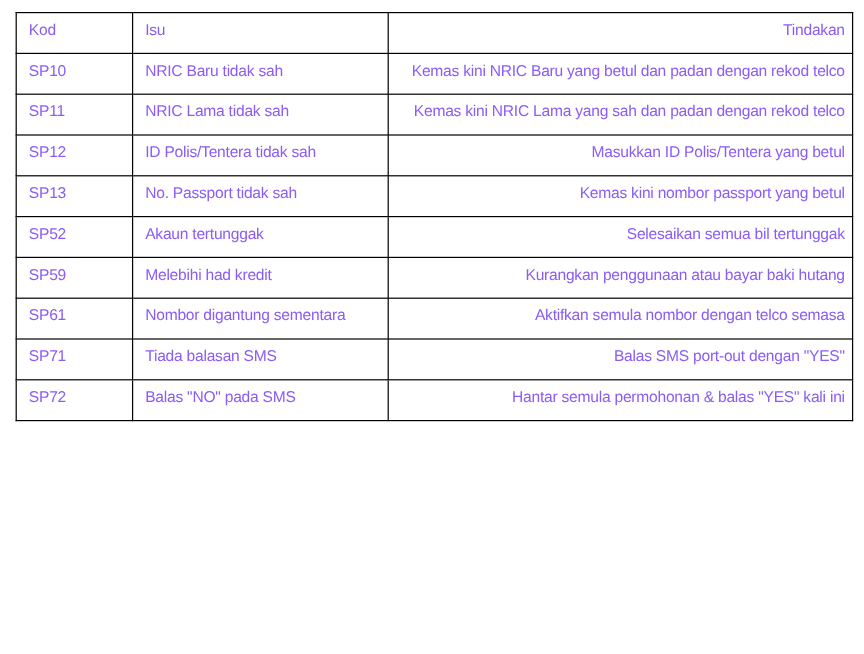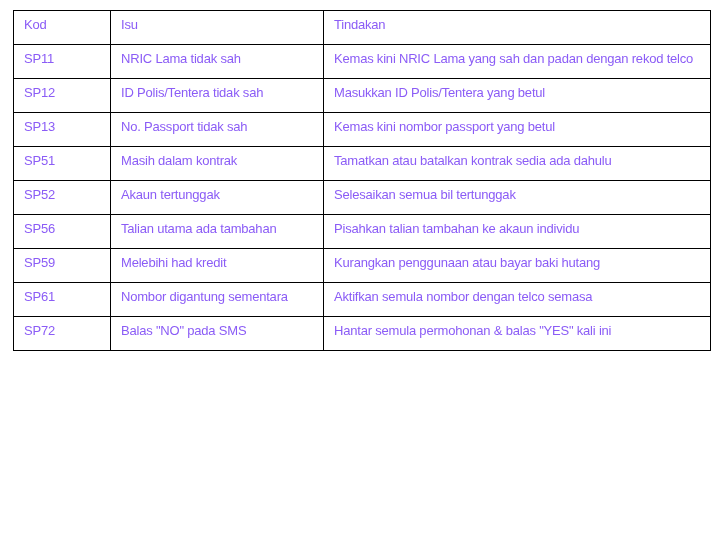--- a/index.html
+++ b/index.html
@@ -36,20 +36,21 @@
     color: #8b5cf6;
     padding: 5px 6px 4px 10px;
     height: 34px;
     box-sizing: border-box;
     background: #ffffff;
     word-wrap: break-word;
   }
   th:last-child, td:last-child {
     white-space: nowrap;
     overflow: hidden;
+    text-align: right;
   }
 </style>
 </head>
 <body>
 
 <div class="page">
   <table class="ref-table">
     <colgroup>
       <col class="c1">
       <col class="c2">
@@ -57,59 +58,59 @@
     </colgroup>
     <thead>
       <tr>
         <th>Kod</th>
         <th>Isu</th>
         <th>Tindakan</th>
       </tr>
     </thead>
     <tbody id="table-body">
         <tr>
+          <td>SP10</td>
+          <td>NRIC Baru tidak sah</td>
+          <td>Kemas kini NRIC Baru yang betul dan padan dengan rekod telco</td>
+        </tr>
+        <tr>
           <td>SP11</td>
           <td>NRIC Lama tidak sah</td>
           <td>Kemas kini NRIC Lama yang sah dan padan dengan rekod telco</td>
         </tr>
         <tr>
           <td>SP12</td>
           <td>ID Polis/Tentera tidak sah</td>
           <td>Masukkan ID Polis/Tentera yang betul</td>
         </tr>
         <tr>
           <td>SP13</td>
           <td>No. Passport tidak sah</td>
           <td>Kemas kini nombor passport yang betul</td>
         </tr>
         <tr>
-          <td>SP51</td>
-          <td>Masih dalam kontrak</td>
-          <td>Tamatkan atau batalkan kontrak sedia ada dahulu</td>
-        </tr>
-        <tr>
           <td>SP52</td>
           <td>Akaun tertunggak</td>
           <td>Selesaikan semua bil tertunggak</td>
-        </tr>
-        <tr>
-          <td>SP56</td>
-          <td>Talian utama ada tambahan</td>
-          <td>Pisahkan talian tambahan ke akaun individu</td>
         </tr>
         <tr>
           <td>SP59</td>
           <td>Melebihi had kredit</td>
           <td>Kurangkan penggunaan atau bayar baki hutang</td>
         </tr>
         <tr>
           <td>SP61</td>
           <td>Nombor digantung sementara</td>
           <td>Aktifkan semula nombor dengan telco semasa</td>
         </tr>
         <tr>
+          <td>SP71</td>
+          <td>Tiada balasan SMS</td>
+          <td>Balas SMS port-out dengan "YES"</td>
+        </tr>
+        <tr>
           <td>SP72</td>
           <td>Balas "NO" pada SMS</td>
           <td>Hantar semula permohonan &amp; balas "YES" kali ini</td>
         </tr>
       </tbody>
   </table>
 </div>
 
 </body></html>

